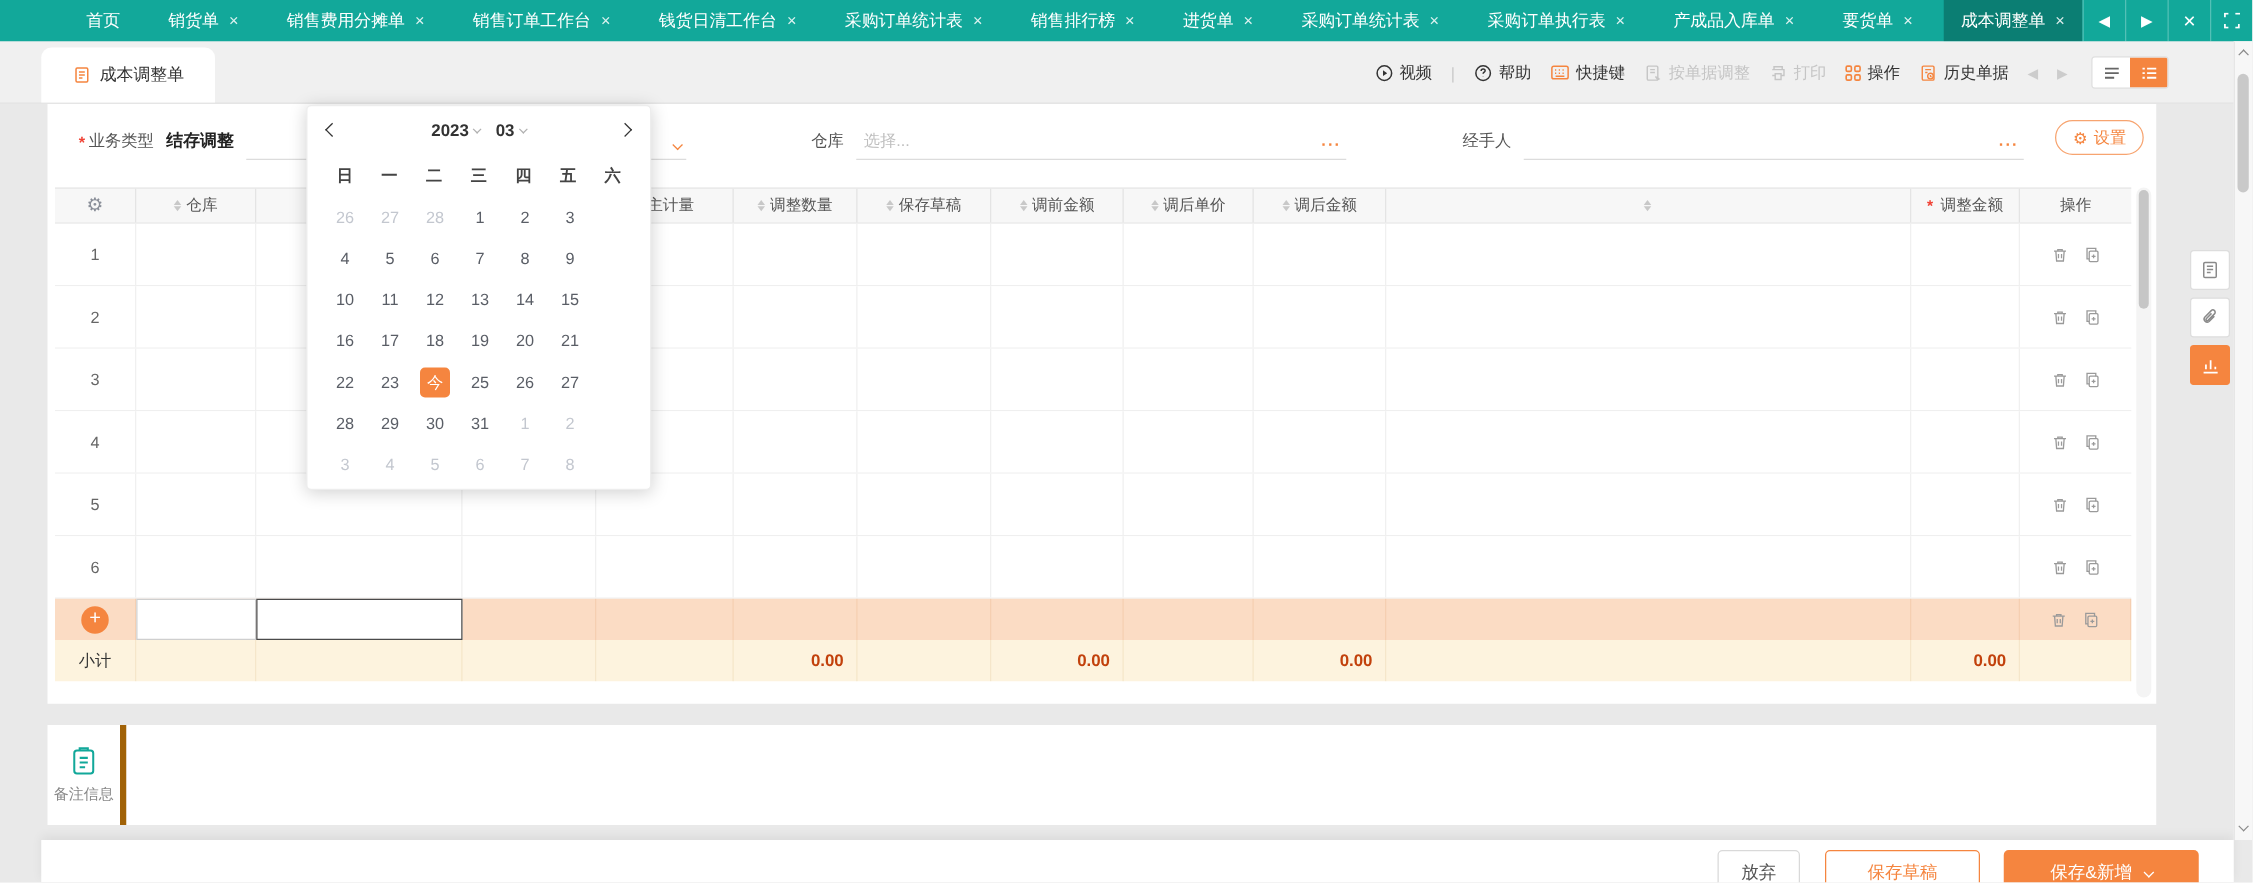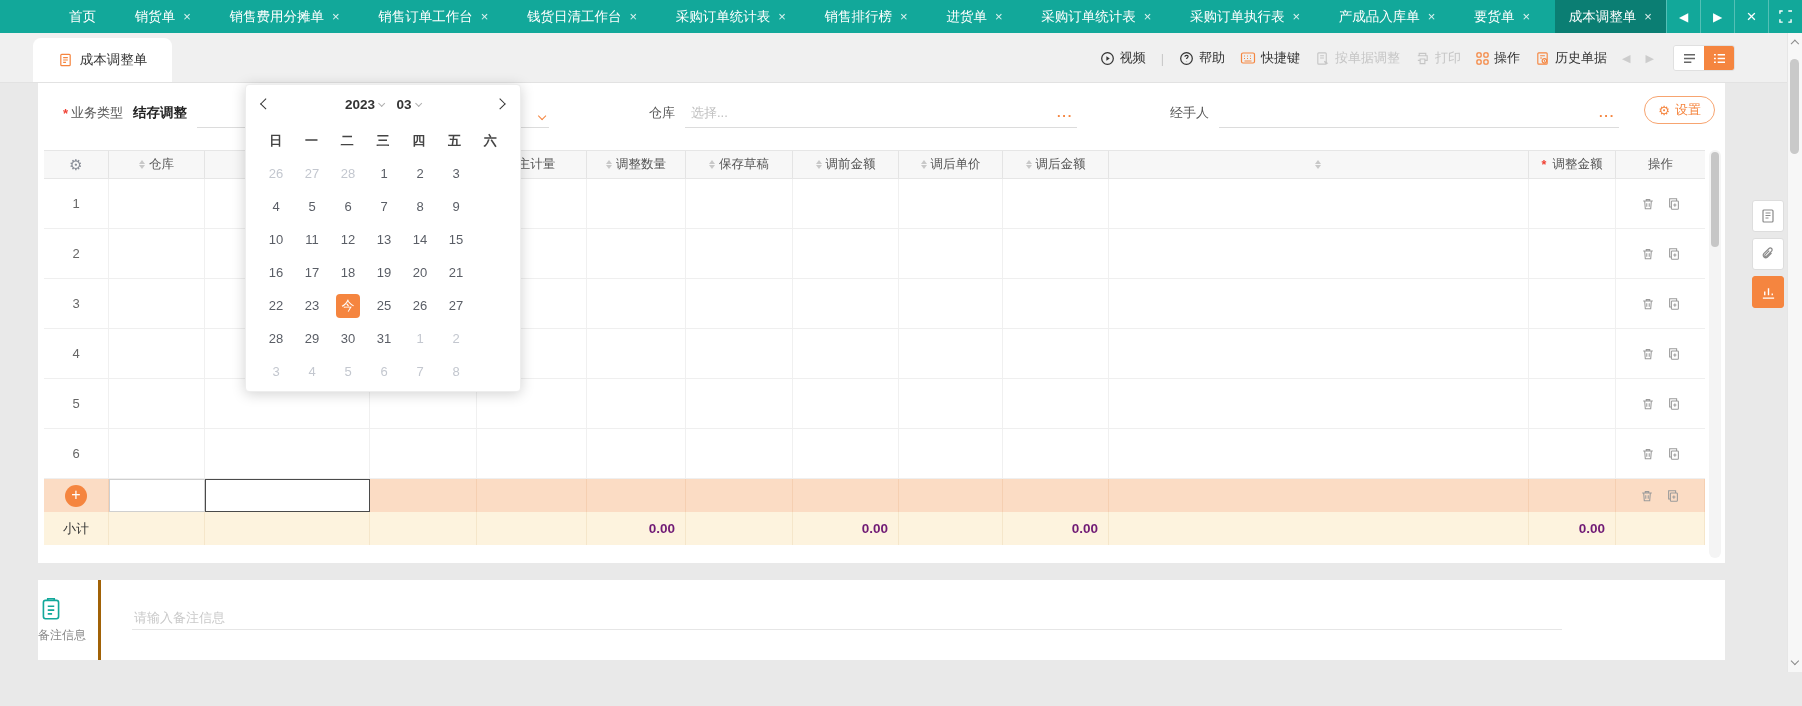--- a/index.html
+++ b/index.html
@@ -66,21 +66,21 @@
 .acts{gap:12px}
 .abtn{cursor:pointer}
 .trow.add{height:33px;background:#fbdcc4;border-bottom:0}
 .trow.add .tcell{border-right:1px solid rgba(215,140,80,.16)}
 .trow.add .in-cell{background:#fff;border:1px solid #cfcfcf}
 .trow.add .in-cell.focused{border:1px solid #4a4a4a}
 .plus{width:22px;height:22px;border-radius:50%;background:#f5853f;color:#fff;font-size:16px;display:flex;align-items:center;justify-content:center;cursor:pointer;padding-bottom:1px}
 .trow.sum{height:33px;background:#fdf3de;border-bottom:0}
 .trow.sum .tcell{border-right:1px solid rgba(200,160,90,.15)}
 .sum-lbl{color:#333}
-.num{margin-left:auto;padding-right:10px;font-weight:700;color:#701a75;font-size:13.5px}
+.num{margin-left:auto;padding-right:10px;font-weight:700;color:#c2410c;font-size:13.5px}
 .gscroll{position:absolute;right:4px;top:67px;width:12px;height:408px;background:#f4f4f4;border-radius:6px}
 .gscroll .thumb{position:absolute;top:2px;left:2px;width:8px;height:95px;background:#c6c6c6;border-radius:4px}
 
 .cal{position:absolute;left:245px;top:84px;width:276px;height:308px;background:#fff;box-shadow:0 2px 14px rgba(0,0,0,.18);border:1px solid #ededed;border-radius:4px;z-index:60;font-size:13px}
 .cal-head{height:38px;display:flex;align-items:center;padding:0 16px;color:#333}
 .cal-arrow{cursor:pointer;color:#333;padding:3.4px}
 .cal-ym{flex:1;display:flex;justify-content:center;align-items:center;gap:12px;font-weight:700;font-size:13.5px;color:#333}
 .ym-unit{display:flex;align-items:center;gap:4px;cursor:pointer}
 .ym-unit .chev{color:#b0b0b0;padding:2.2px}
 .cal-wd{display:flex;padding:4px 12px 0}
@@ -94,21 +94,21 @@
 .side-tools{position:absolute;right:18px;top:200px;display:flex;flex-direction:column;gap:6px;z-index:30}
 .st-btn{width:32px;height:32px;background:#fff;border:1px solid #ddd;border-radius:3px;display:flex;align-items:center;justify-content:center;cursor:pointer}
 .st-btn.accent{background:#f5853f;border-color:#f5853f}
 .pscroll{position:absolute;right:0;top:33px;width:15px;height:639px;background:#f7f7f7;border-left:1px solid #e6e6e6;z-index:45}
 .pscroll .parr{position:absolute;left:3.5px;color:#8a8a8a;padding:2.4px}
 .pscroll .up{top:8px}
 .pscroll .dn{bottom:8px}
 .pscroll .thumb{position:absolute;top:26px;left:2px;width:9px;height:95px;background:#c9c9c9;border-radius:5px}
 
 .remark{position:absolute;left:38px;top:580px;width:1687px;height:80px;background:#fff;z-index:10}
-.remark-side{position:absolute;left:0;top:0;width:63px;height:100%;border-right:3px solid #a16207;display:flex;flex-direction:column;align-items:flex-start;justify-content:center;gap:5px}
+.remark-side{position:absolute;left:0;top:0;width:63px;height:100%;border-right:5px solid #a16207;display:flex;flex-direction:column;align-items:center;justify-content:center;gap:5px}
 .remark-side .t{font-size:12px;color:#888}
 .remark input{position:absolute;left:94px;top:26px;width:1430px;border:0;border-bottom:1px solid #e6e6e6;font-size:13px;padding:4px 2px;outline:none;background:transparent;font-family:inherit}
 .remark input::placeholder{color:#c9c9c9}
 .footer{position:absolute;left:33px;right:15px;top:672px;height:34px;background:#fff;box-shadow:0 -3px 8px rgba(0,0,0,.06);z-index:15}
 .btn{position:absolute;top:8px;height:36px;border-radius:4px;font-size:14px;display:flex;align-items:center;justify-content:center;cursor:pointer}
 .btn.ghost{left:1341px;width:66px;background:#fff;border:1px solid #d9d9d9;color:#555}
 .btn.outline{left:1427px;width:124px;background:#fff;border:1px solid #f5853f;color:#f5853f}
 .btn.primary{left:1570px;width:156px;background:#f5853f;color:#fff;gap:10px}
 .btn .chev{padding:2.6px}
 </style>
@@ -796,23 +796,30 @@
   <div class="remark">
     <div class="remark-side">
       <span class="icon">
         <svg width="26" height="26" viewBox="0 0 24 24" fill="none" stroke="#12a89a" stroke-width="1.5">
             <rect x="5" y="4" width="14" height="17" rx="2"></rect>
             <path d="M9 4.5v-2h6v2M9 9.5h6M9 13h6M9 16.5h4"></path>
           </svg>
       </span>
       <span class="t">备注信息</span>
     </div>
-    <input type="text" placeholder="请输入备注信息" style="">
   </div>
 
+  <div class="footer">
+    <div class="btn ghost">放弃</div>
+    <div class="btn outline">保存草稿</div>
+    <div class="btn primary">
+      <span>保存&amp;新增</span>
+      <i class="chev d" style="color:#fff"></i>
+    </div>
+  </div>
 
   <div class="pscroll">
     <i class="chev u parr up"></i>
     <div class="thumb"></div>
     <i class="chev d parr dn"></i>
   </div>
 
 </div>
 
 </body></html>

